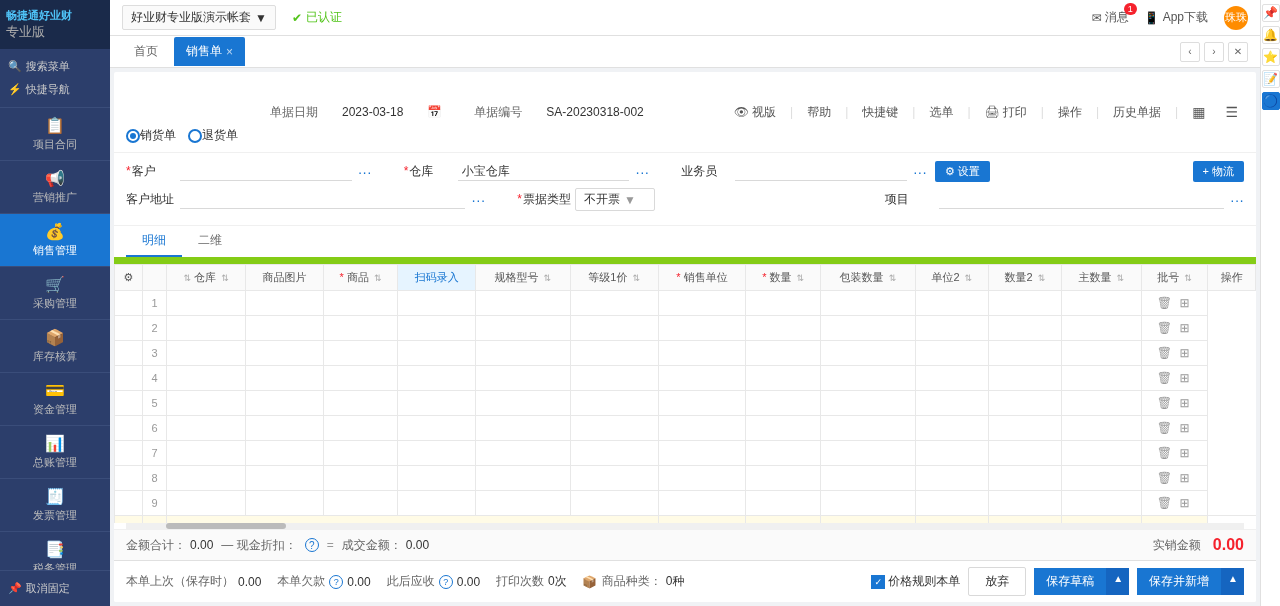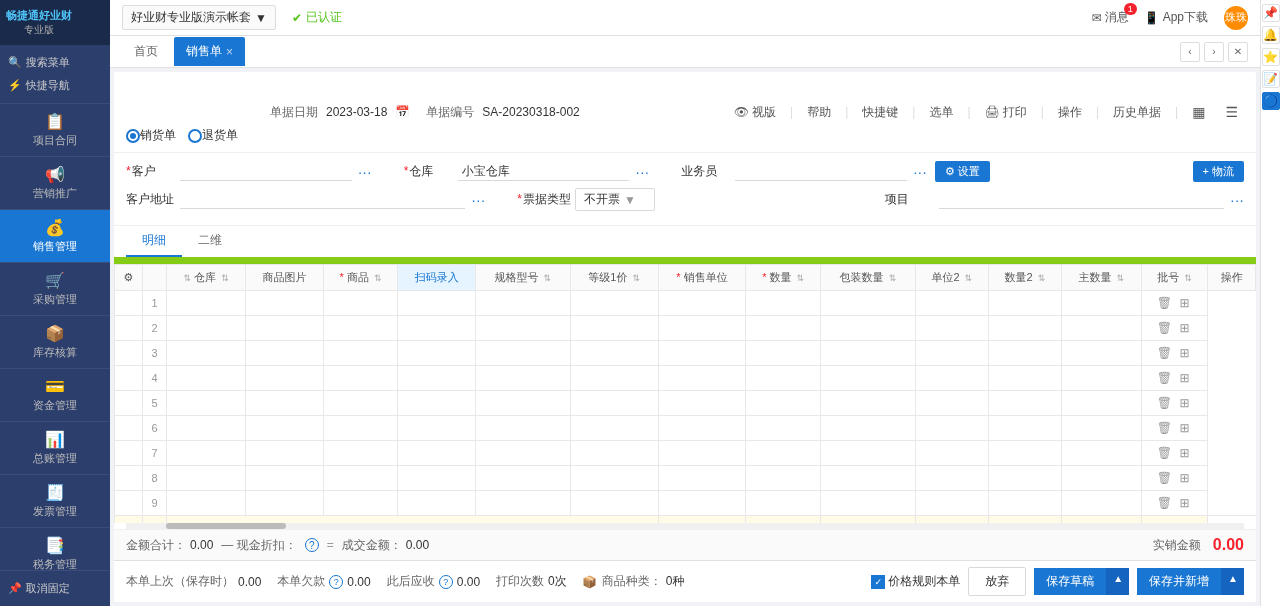--- a/index.html
+++ b/index.html
@@ -4,21 +4,21 @@
   <style>
     * { box-sizing: border-box; margin: 0; padding: 0; }
     body { font-family: 'Microsoft YaHei', Arial, sans-serif; font-size: 12px; background: #f0f2f5; color: #333; overflow: hidden; }
     
     .app-container { display: flex; height: 606px; width: 1280px; overflow: hidden; }
     
     
     .sidebar { width: 110px; background: #2c3e6b; color: #fff; display: flex; flex-direction: column; flex-shrink: 0; }
     .sidebar-header { background: #1a2a4a; padding: 8px 6px; display: flex; align-items: center; gap: 4px; }
     .sidebar-logo-text { color: #4fc3f7; font-size: 11px; font-weight: bold; }
-    .sidebar-sub { color: #aaa; font-size: 10px; text-align: center; }
+    .sidebar-sub { color: #aaa; font-size: 13px; }
     .sidebar-search { padding: 6px 8px; border-bottom: 1px solid #3a4d7a; }
     .sidebar-search-item { display: flex; align-items: center; gap: 4px; color: #ccc; font-size: 11px; cursor: pointer; padding: 4px 0; }
     .sidebar-nav { flex: 1; overflow-y: auto; }
     .sidebar-item { display: flex; flex-direction: column; align-items: center; padding: 8px 4px; cursor: pointer; color: #bbb; font-size: 11px; border-bottom: 1px solid #3a4d7a; }
     .sidebar-item.active { background: #1976d2; color: #fff; }
     .sidebar-item-icon { font-size: 16px; margin-bottom: 2px; }
     .sidebar-bottom { padding: 6px 8px; border-top: 1px solid #3a4d7a; }
     .sidebar-bottom-item { display: flex; align-items: center; gap: 4px; color: #ccc; font-size: 11px; padding: 4px 0; cursor: pointer; }
 
     
@@ -43,21 +43,21 @@
 
     
     .page-content { flex: 1; overflow: hidden; display: flex; flex-direction: column; background: #fff; margin: 4px; border-radius: 2px; }
     
     
     .form-header { padding: 8px 12px; border-bottom: 1px solid #f0f0f0; display: flex; align-items: center; gap: 16px; }
     .radio-group { display: flex; align-items: center; gap: 12px; }
     .radio-item { display: flex; align-items: center; cursor: pointer; font-size: 12px; margin-top: 47px; }
     .radio-dot { width: 14px; height: 14px; border-radius: 50%; border: 2px solid #1976d2; display: flex; align-items: center; justify-content: center; }
     .radio-dot.checked::after { content: ''; width: 6px; height: 6px; border-radius: 50%; background: #1976d2; }
-    .form-meta { display: flex; align-items: center; gap: 8px; font-size: 12px; margin-left: 16px; }
+    .form-meta { display: flex; align-items: center; gap: 24px; font-size: 12px; margin-left: 16px; }
     .form-meta-label { color: #666; }
     .form-meta-value { color: #333; }
     .toolbar { margin-left: auto; display: flex; align-items: center; gap: 8px; font-size: 12px; color: #555; }
     .toolbar-btn { display: flex; align-items: center; gap: 3px; cursor: pointer; padding: 2px 6px; }
 
     
     .form-fields { padding: 8px 12px; border-bottom: 1px solid #f0f0f0; }
     .form-row { display: flex; align-items: center; gap: 8px; margin-bottom: 6px; }
     .field-group { display: flex; align-items: center; gap: 4px; flex: 1; }
     .field-label { color: #333; font-size: 12px; white-space: nowrap; min-width: 50px; }

